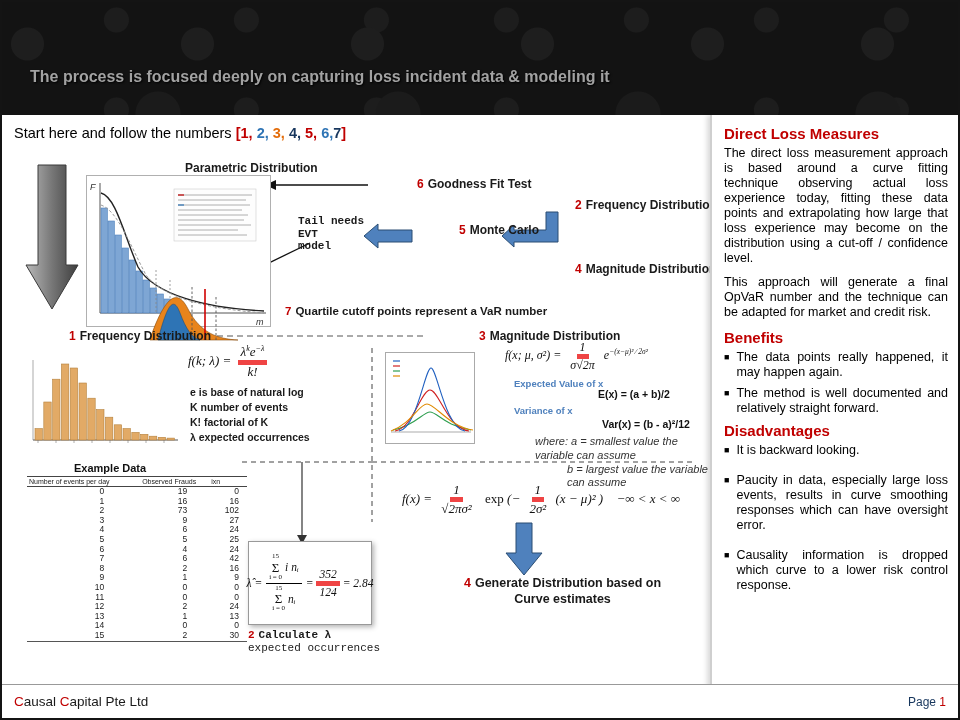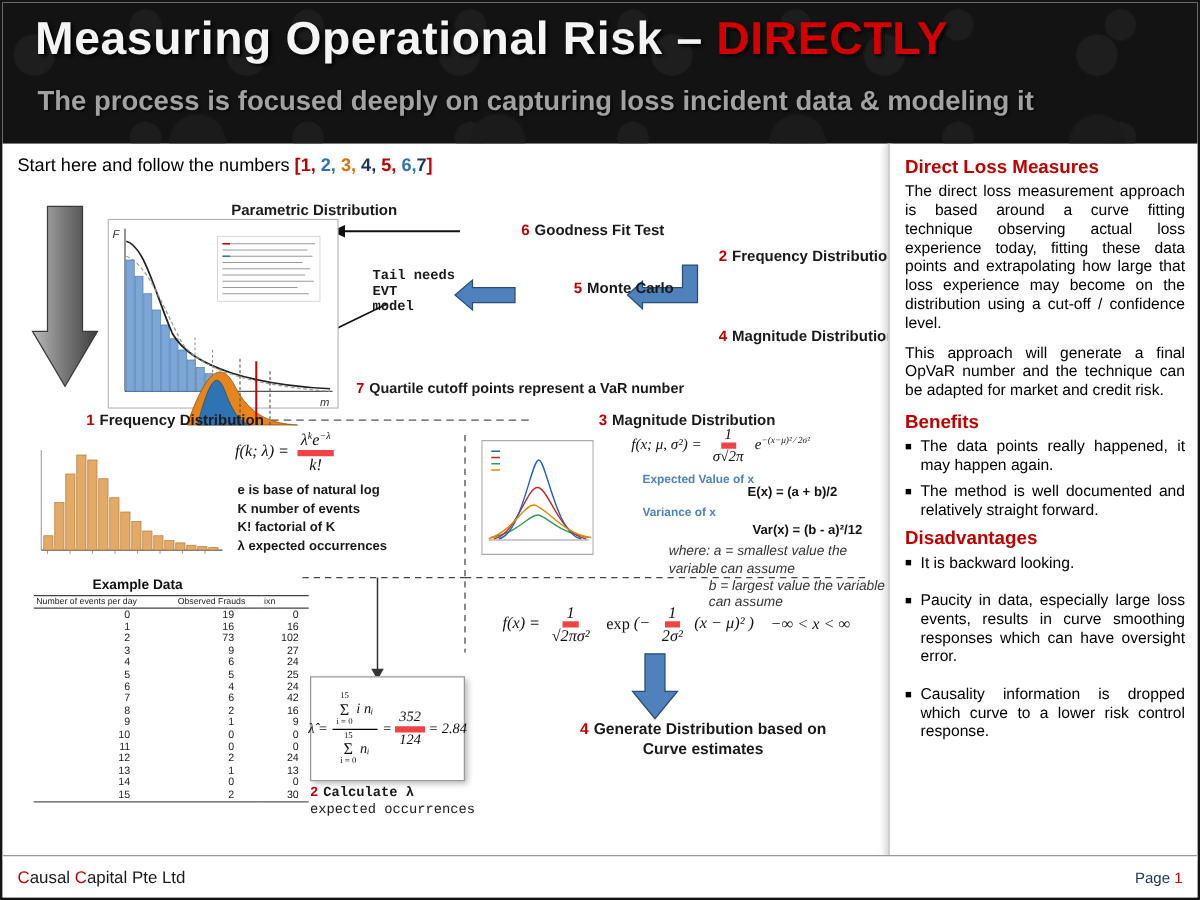--- a/index.html
+++ b/index.html
@@ -13,21 +13,21 @@
   .header { position:absolute; left:0; top:0; width:100%; height:113px;
     background-color:#131313;
     background-image:
       radial-gradient(circle at 15% 35%, #1e1e1e 0 16px, transparent 17px),
       radial-gradient(circle at 65% 70%, #1b1b1b 0 22px, transparent 23px),
       radial-gradient(circle at 88% 20%, #1d1d1d 0 12px, transparent 13px);
     background-size:170px 120px, 240px 160px, 130px 90px; }
   .title { position:absolute; left:26px; top:8px; font-size:37px; font-weight:bold;
            color:#f4f4f4; letter-spacing:.5px; text-shadow:2px 2px 3px rgba(0,0,0,.95); white-space:nowrap; }
   .title .accent { color:#d40000; }
-  .subtitle { position:absolute; left:28px; top:66px; font-size:22px; font-weight:600;
+  .subtitle { position:absolute; left:28px; top:66px; font-size:16px; font-weight:600;
               color:#a2a2a2; text-shadow:1px 1px 2px #000; white-space:nowrap; }
 
   
   .diagram { position:absolute; left:0; top:113px; width:712px; height:573px; background:#fff; }
   .abs { position:absolute; }
   .overlay { position:absolute; left:0; top:0; pointer-events:none; }
 
   .start-line { font-size:14.5px; color:#000; white-space:nowrap; }
   .start-line .bracket { color:#c00000; font-weight:bold; }
   .tok { font-weight:bold; }
@@ -89,23 +89,20 @@
   .company { font-size:13.5px; color:#1a1a1a; }
   .pageno { font-size:12px; color:#17365d; }
   .pageno .pgnum { color:#c00000; }
 </style>
 </head>
 <body>
 
 <div class="slide">
 
   <div class="header">
-    <div class="title">
-      <span>Measuring Operational Risk – </span><span class="accent">DIRECTLY</span>
-    </div>
     <div class="subtitle">The process is focused deeply on capturing loss incident data &amp; modeling it</div>
   </div>
 
   <div class="diagram">
 
     <svg class="overlay" width="712" height="573" viewBox="0 0 712 573">
       <defs>
         <linearGradient id="gGray" x1="0" y1="0" x2="1" y2="0">
           <stop offset="0" stop-color="#b9b9b9"></stop>
             <stop offset=".5" stop-color="#777"></stop>

